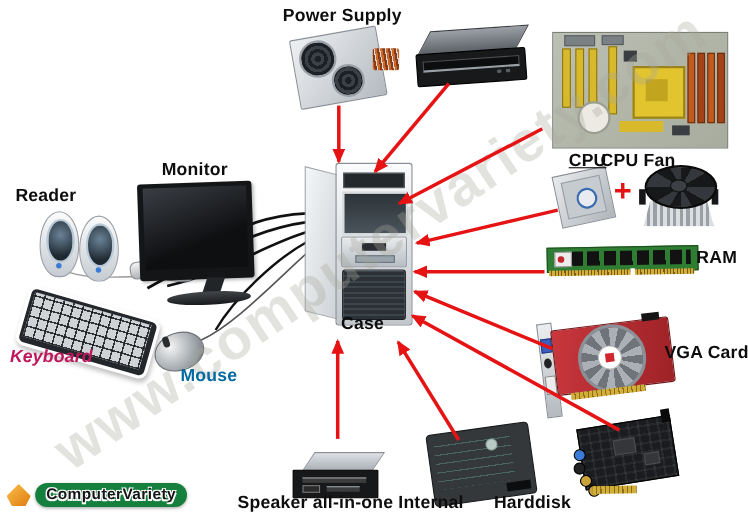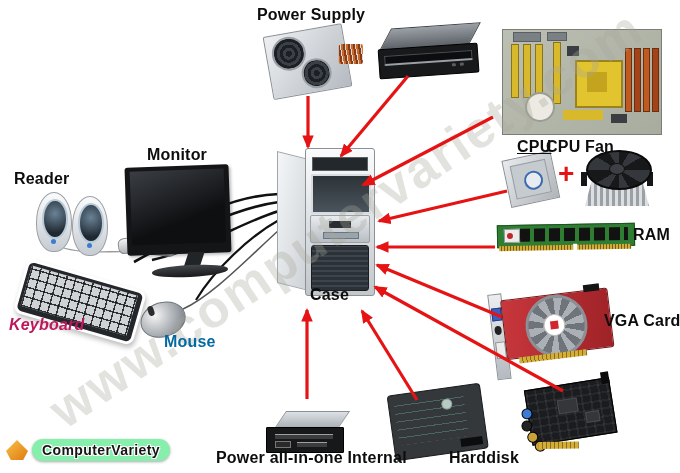--- a/index.html
+++ b/index.html
@@ -158,21 +158,21 @@
                             repeating-linear-gradient(0deg,rgba(20,22,25,.85) 0 1.4px,transparent 1.4px 9.5px);}
   
   #art-mouse{left:138px;top:298px;width:52px;height:44px;}
   .mouse-body{left:2px;top:4px;width:44px;height:33px;border-radius:50% 50% 48% 48%;transform:rotate(-18deg);
               background:radial-gradient(circle at 35% 30%,#f5f5f5,#9aa0a5 65%,#686e73);border:1px solid #6a7075;}
   .mouse-wheel{left:10px;top:8px;width:6px;height:10px;background:#2a2d30;border-radius:3px;transform:rotate(-18deg);}
   
   .logo{position:absolute;left:6px;top:439px;display:flex;align-items:center;z-index:45;}
   .logo-gem{width:22px;height:20px;clip-path:polygon(50% 0,100% 55%,78% 100%,22% 100%,0 55%);
             background:linear-gradient(140deg,#f8c04a,#e07b10);margin-right:4px;}
-  .logo-pill{background:#86efac;border-radius:11px;padding:2px 10px;box-shadow:0 1px 3px rgba(0,0,0,.35);}
+  .logo-pill{background:#15803d;border-radius:11px;padding:2px 10px;box-shadow:0 1px 3px rgba(0,0,0,.35);}
   .logo-text{font-size:14px;font-weight:bold;color:#151515;letter-spacing:.4px;
              text-shadow:1px 1px 0 #fff,-1px 1px 0 #fff,1px -1px 0 #fff,-1px -1px 0 #fff;}
 </style>
 </head>
 <body>
 
 <div class="stage">
 
   <div class="watermark" style="color: rgba(168, 166, 156, 0.33);">www.computervariety.com</div>
 
@@ -359,21 +359,21 @@
   <span class="lbl" id="lbl-monitor" style="color: rgb(13, 13, 13);">Monitor</span>
   <span class="lbl" id="lbl-cpu" style="color: rgb(13, 13, 13);">CPU</span>
   <span id="plus-sign" style="color: rgb(229, 19, 19);">+</span>
   <span class="lbl" id="lbl-cpufan" style="color: rgb(13, 13, 13);">CPU Fan</span>
   <span class="lbl" id="lbl-ram" style="color: rgb(13, 13, 13);">RAM</span>
   <span class="lbl" id="lbl-case" style="color: rgb(13, 13, 13);">Case</span>
   <span class="lbl" id="lbl-keyboard" style="color: #be185d; font-style: italic;">Keyboard</span>
   <span class="lbl" id="lbl-mouse" style="color: #0369a1;">Mouse</span>
   <span class="lbl" id="lbl-vga" style="color: rgb(13, 13, 13);">VGA Card</span>
   <span class="lbl" id="lbl-harddisk" style="color: rgb(13, 13, 13);">Harddisk</span>
-  <span class="lbl" id="lbl-reader" style="color: rgb(13, 13, 13);">Power all-in-one Internal</span>
+  <span class="lbl" id="lbl-reader" style="color: rgb(13, 13, 13);">Speaker all-in-one Internal</span>
 
   <div class="logo">
     <div class="logo-gem"></div>
     <div class="logo-pill">
       <span class="logo-text">ComputerVariety</span>
     </div>
   </div>
 
 </div>
 

